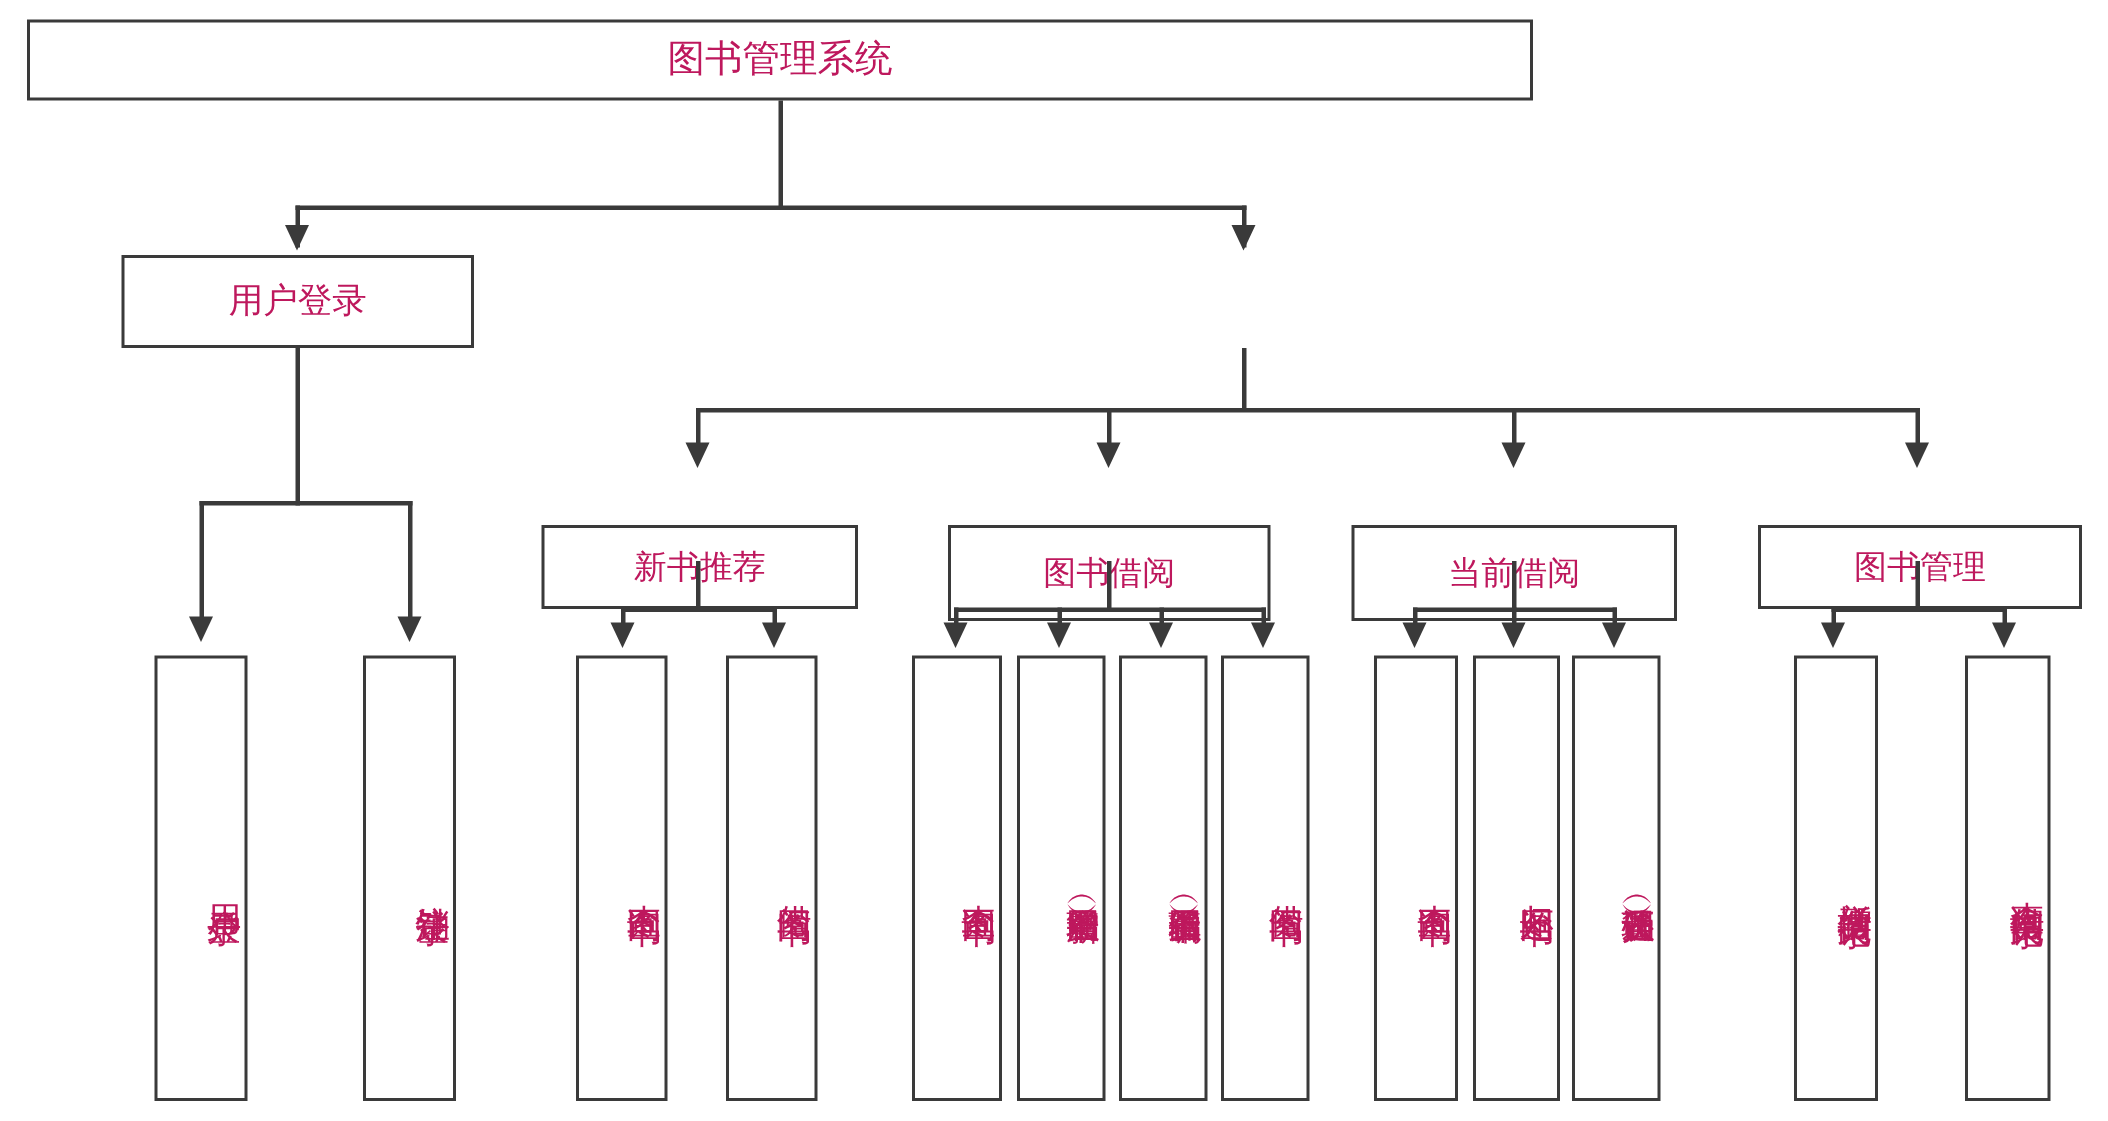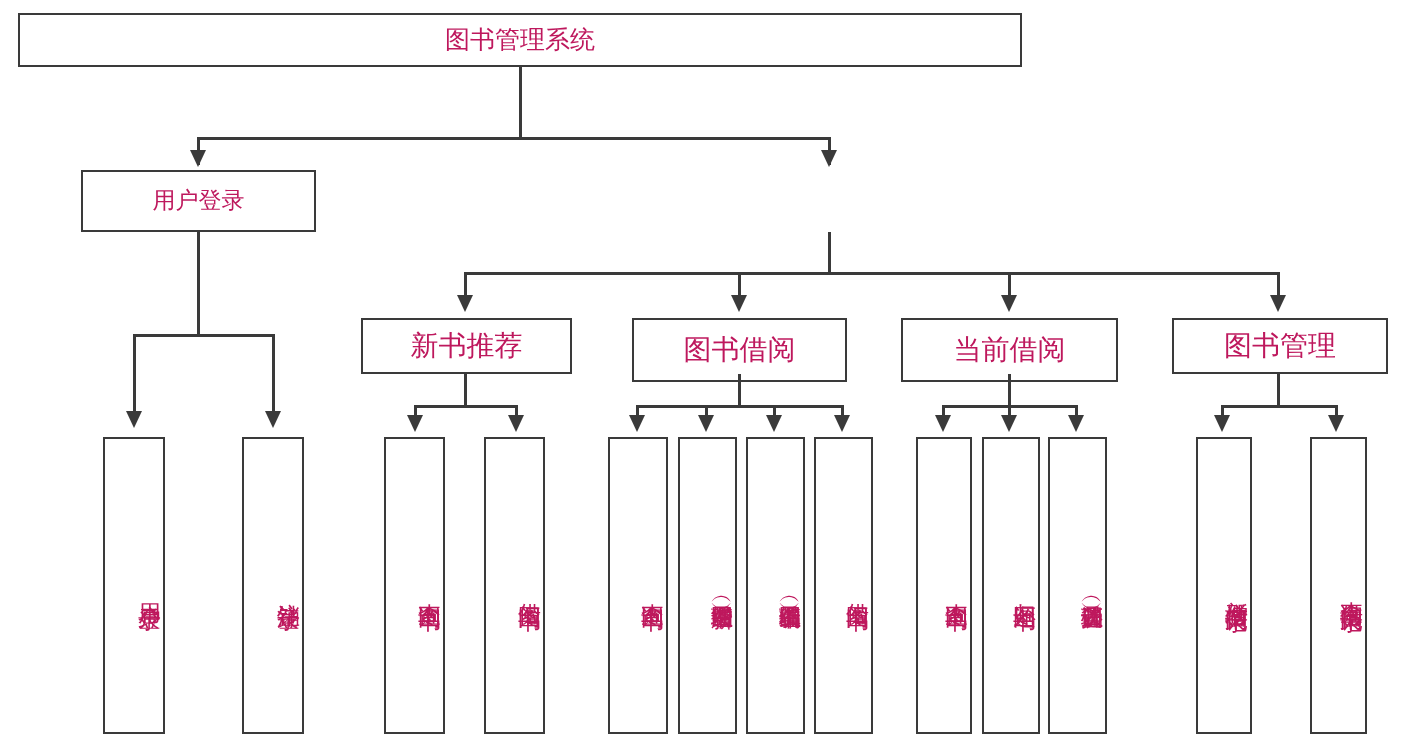--- a/index.html
+++ b/index.html
@@ -31,21 +31,22 @@
     text-align: center;
     line-height: 1.18;
   }
   .node.root {
     font-size: 25px;
   }
   .node.level2 {
     font-size: 23px;
   }
   .node.level3 {
-    font-size: 28px;
+    font-size: 22px;
+    margin-top: 32px;
   }
   
   .node.leaf {
     font-size: 23px;
     writing-mode: vertical-rl;
     text-orientation: upright;
     align-items: flex-start;
     justify-content: center;
     padding-top: 6px;
     letter-spacing: 2px;

